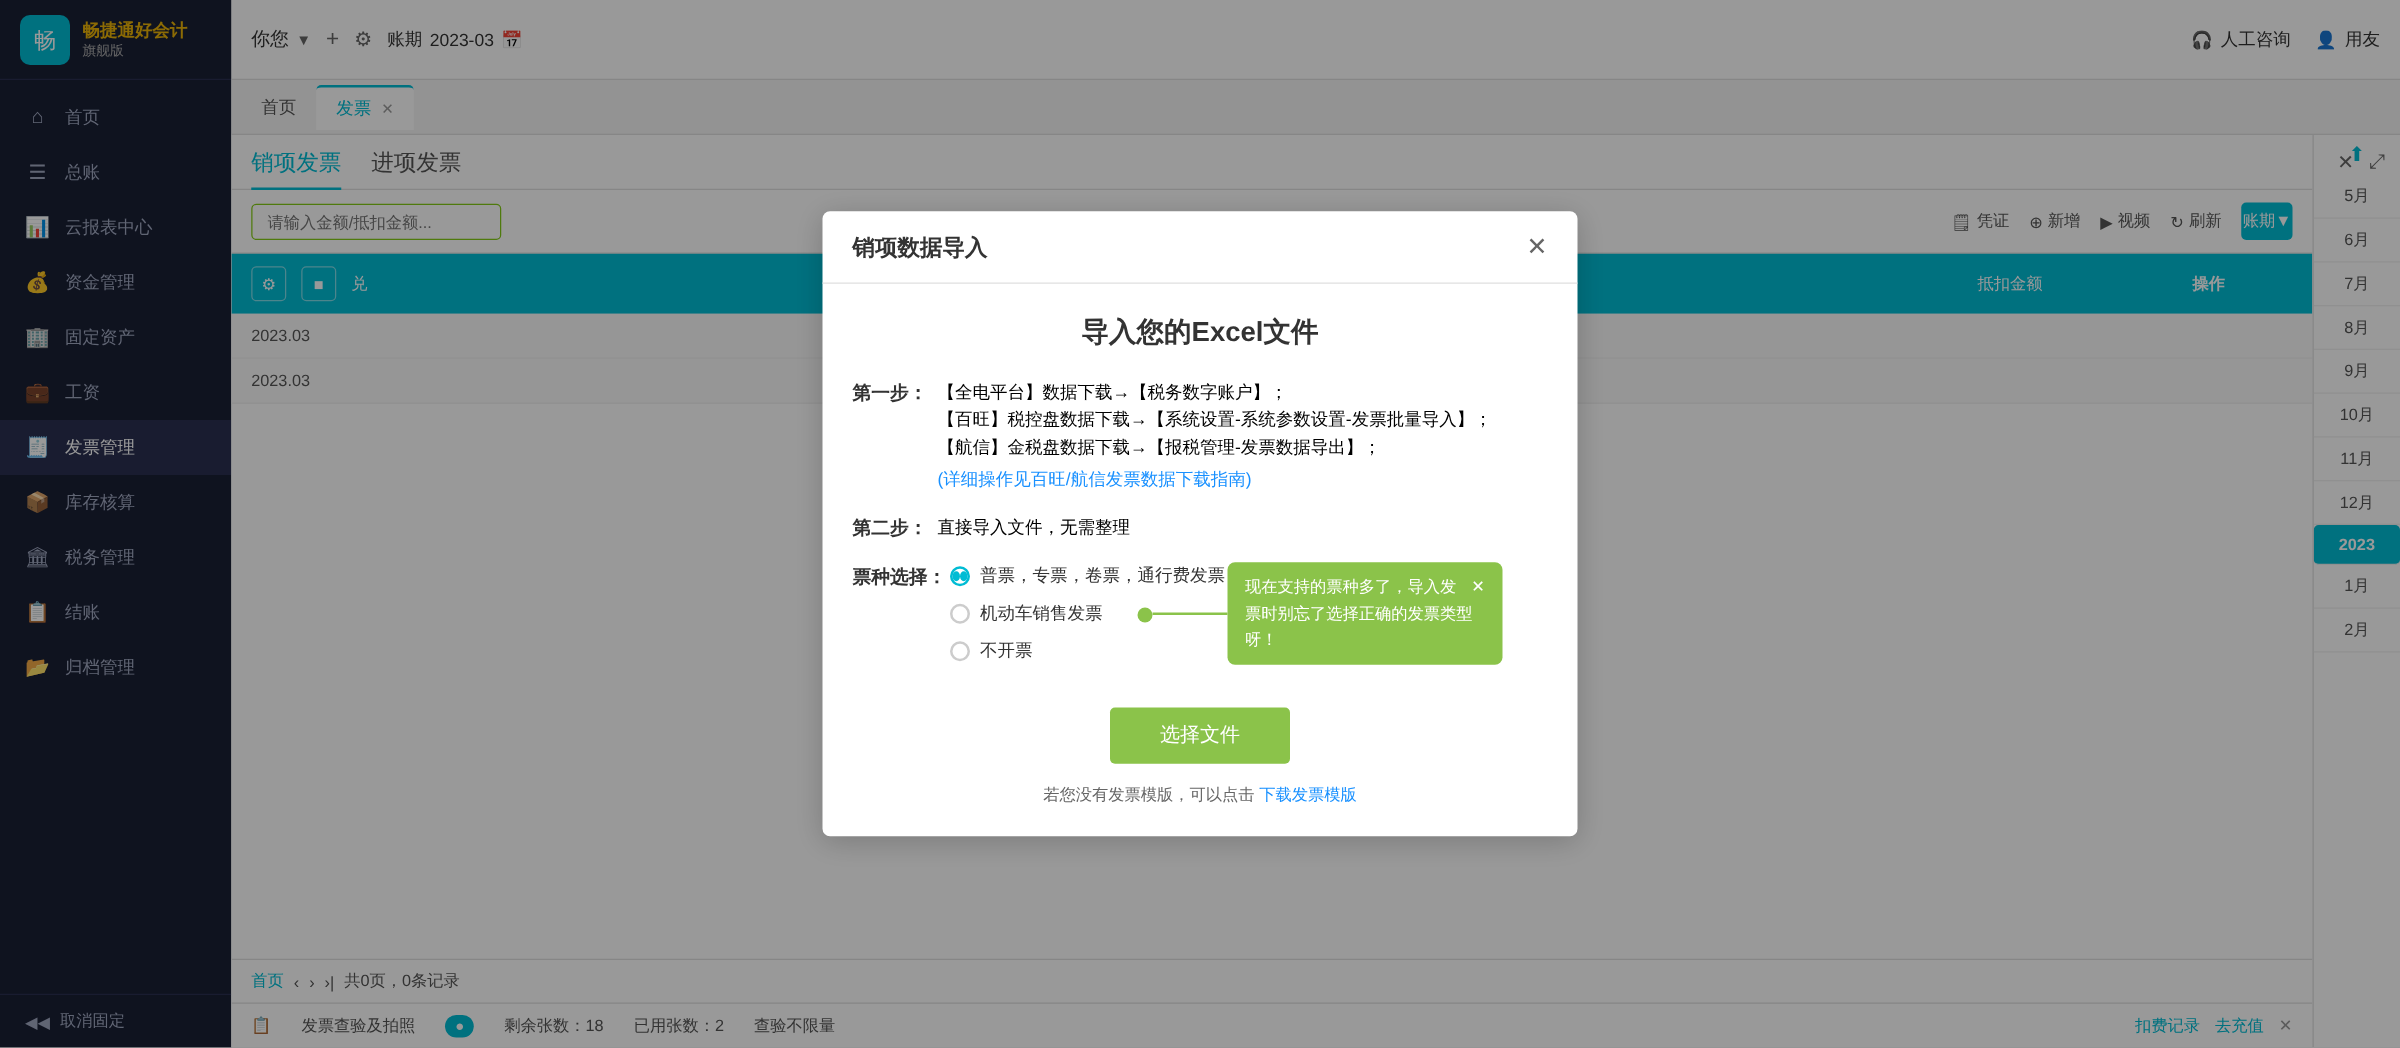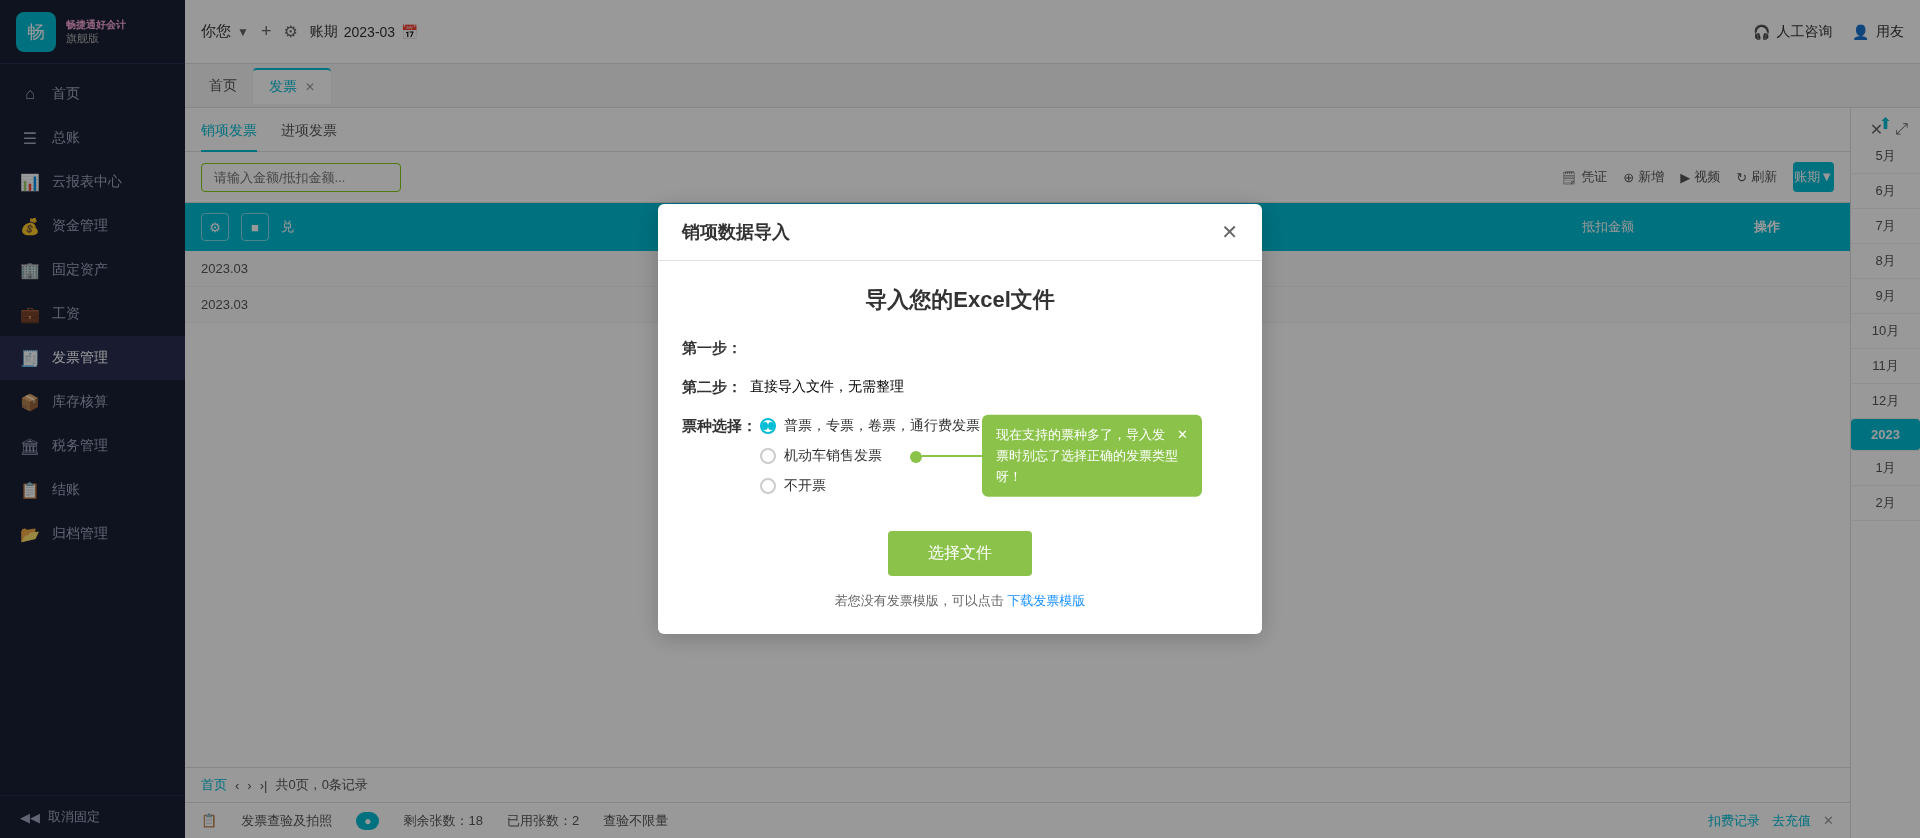--- a/index.html
+++ b/index.html
@@ -5,21 +5,21 @@
     * { box-sizing: border-box; margin: 0; padding: 0; }
     body { font-family: 'Microsoft YaHei', Arial, sans-serif; font-size: 14px; background: #f0f2f5; overflow: hidden; width: 1920px; height: 838px; }
 
     
     .app-container { display: flex; width: 1920px; height: 838px; position: relative; }
 
     
     .sidebar { width: 185px; background: #1a2035; display: flex; flex-direction: column; height: 100%; flex-shrink: 0; }
     .sidebar-logo { height: 64px; display: flex; align-items: center; padding: 0 16px; background: #1a2035; border-bottom: 1px solid #2a3050; }
     .sidebar-logo-icon { width: 40px; height: 40px; background: #00bcd4; border-radius: 8px; display: flex; align-items: center; justify-content: center; color: white; font-size: 18px; margin-right: 10px; }
-    .sidebar-logo-text { color: #f9a8d4; font-size: 10px; font-weight: bold; line-height: 1.3; }
+    .sidebar-logo-text { color: #eab308; font-size: 14px; font-weight: bold; line-height: 1.3; }
     .sidebar-logo-badge { color: #aaa; font-size: 11px; }
     .sidebar-nav { flex: 1; overflow-y: auto; padding-top: 8px; }
     .sidebar-nav::-webkit-scrollbar { width: 4px; }
     .sidebar-nav::-webkit-scrollbar-thumb { background: #3a4060; }
     .sidebar-item { display: flex; align-items: center; padding: 12px 20px; color: #a0a8c0; cursor: pointer; font-size: 14px; }
     .sidebar-item.active { background: #2a3050; color: white; }
     .sidebar-item-icon { width: 20px; height: 20px; margin-right: 12px; display: flex; align-items: center; justify-content: center; font-size: 16px; }
     .sidebar-bottom { padding: 12px 20px; color: #a0a8c0; display: flex; align-items: center; cursor: pointer; font-size: 13px; border-top: 1px solid #2a3050; }
 
     
@@ -41,21 +41,21 @@
     .tab-item { height: 36px; padding: 0 16px; display: flex; align-items: center; gap: 8px; cursor: pointer; border-radius: 4px 4px 0 0; font-size: 14px; color: #555; }
     .tab-item.active { background: white; color: #00bcd4; border-top: 2px solid #00bcd4; }
     .tab-close { color: #999; font-size: 12px; }
 
     
     .content-area { flex: 1; display: flex; overflow: hidden; position: relative; background: #f0f2f5; }
 
     
     .inner-page { flex: 1; background: white; margin: 0; display: flex; flex-direction: column; overflow: hidden; }
     .inner-nav { display: flex; align-items: center; padding: 0 16px; border-bottom: 1px solid #e0e0e0; height: 44px; gap: 24px; }
-    .inner-nav-item { color: #555; font-size: 14px; cursor: pointer; height: 44px; line-height: 44px; }
+    .inner-nav-item { color: #555; font-size: 18px; cursor: pointer; height: 44px; line-height: 44px; }
     .inner-nav-item.active { color: #00bcd4; border-bottom: 2px solid #00bcd4; }
     .inner-toolbar { display: flex; align-items: center; padding: 10px 16px; border-bottom: 1px solid #e0e0e0; gap: 12px; }
     .search-input { border: 1px solid #84cc16; border-radius: 4px; padding: 6px 12px; font-size: 13px; width: 200px; color: #999; }
     .toolbar-right { margin-left: auto; display: flex; align-items: center; gap: 16px; }
     .toolbar-btn { display: flex; align-items: center; gap: 4px; color: #555; cursor: pointer; font-size: 13px; }
     .btn-new { color: #555; }
     .period-btn { background: #00bcd4; color: white; padding: 6px 1px; border-radius: 4px; cursor: pointer; font-size: 13px; }
 
     
     .table-header { display: flex; align-items: center; background: #00bcd4; color: white; padding: 10px 16px; font-size: 13px; }
@@ -316,20 +316,26 @@
     <div class="modal-header">
       <span class="modal-title">销项数据导入</span>
       <span class="modal-close">✕</span>
     </div>
     <div class="modal-body">
       <div class="modal-main-title">导入您的Excel文件</div>
 
       <div class="step">
         <div class="step-inline">
           <span class="step-num">第一步：</span>
+          <div>
+            <div style="margin-bottom:4px;">【全电平台】数据下载→【税务数字账户】；</div>
+            <div style="margin-bottom:4px;">【百旺】税控盘数据下载→【系统设置-系统参数设置-发票批量导入】；</div>
+            <div style="margin-bottom:8px;">【航信】金税盘数据下载→【报税管理-发票数据导出】；</div>
+            <a class="link-blue">(详细操作见百旺/航信发票数据下载指南)</a>
+          </div>
         </div>
       </div>
 
       <div class="step">
         <div class="step-inline">
           <span class="step-num">第二步：</span>
           <span>直接导入文件，无需整理</span>
         </div>
       </div>
 

